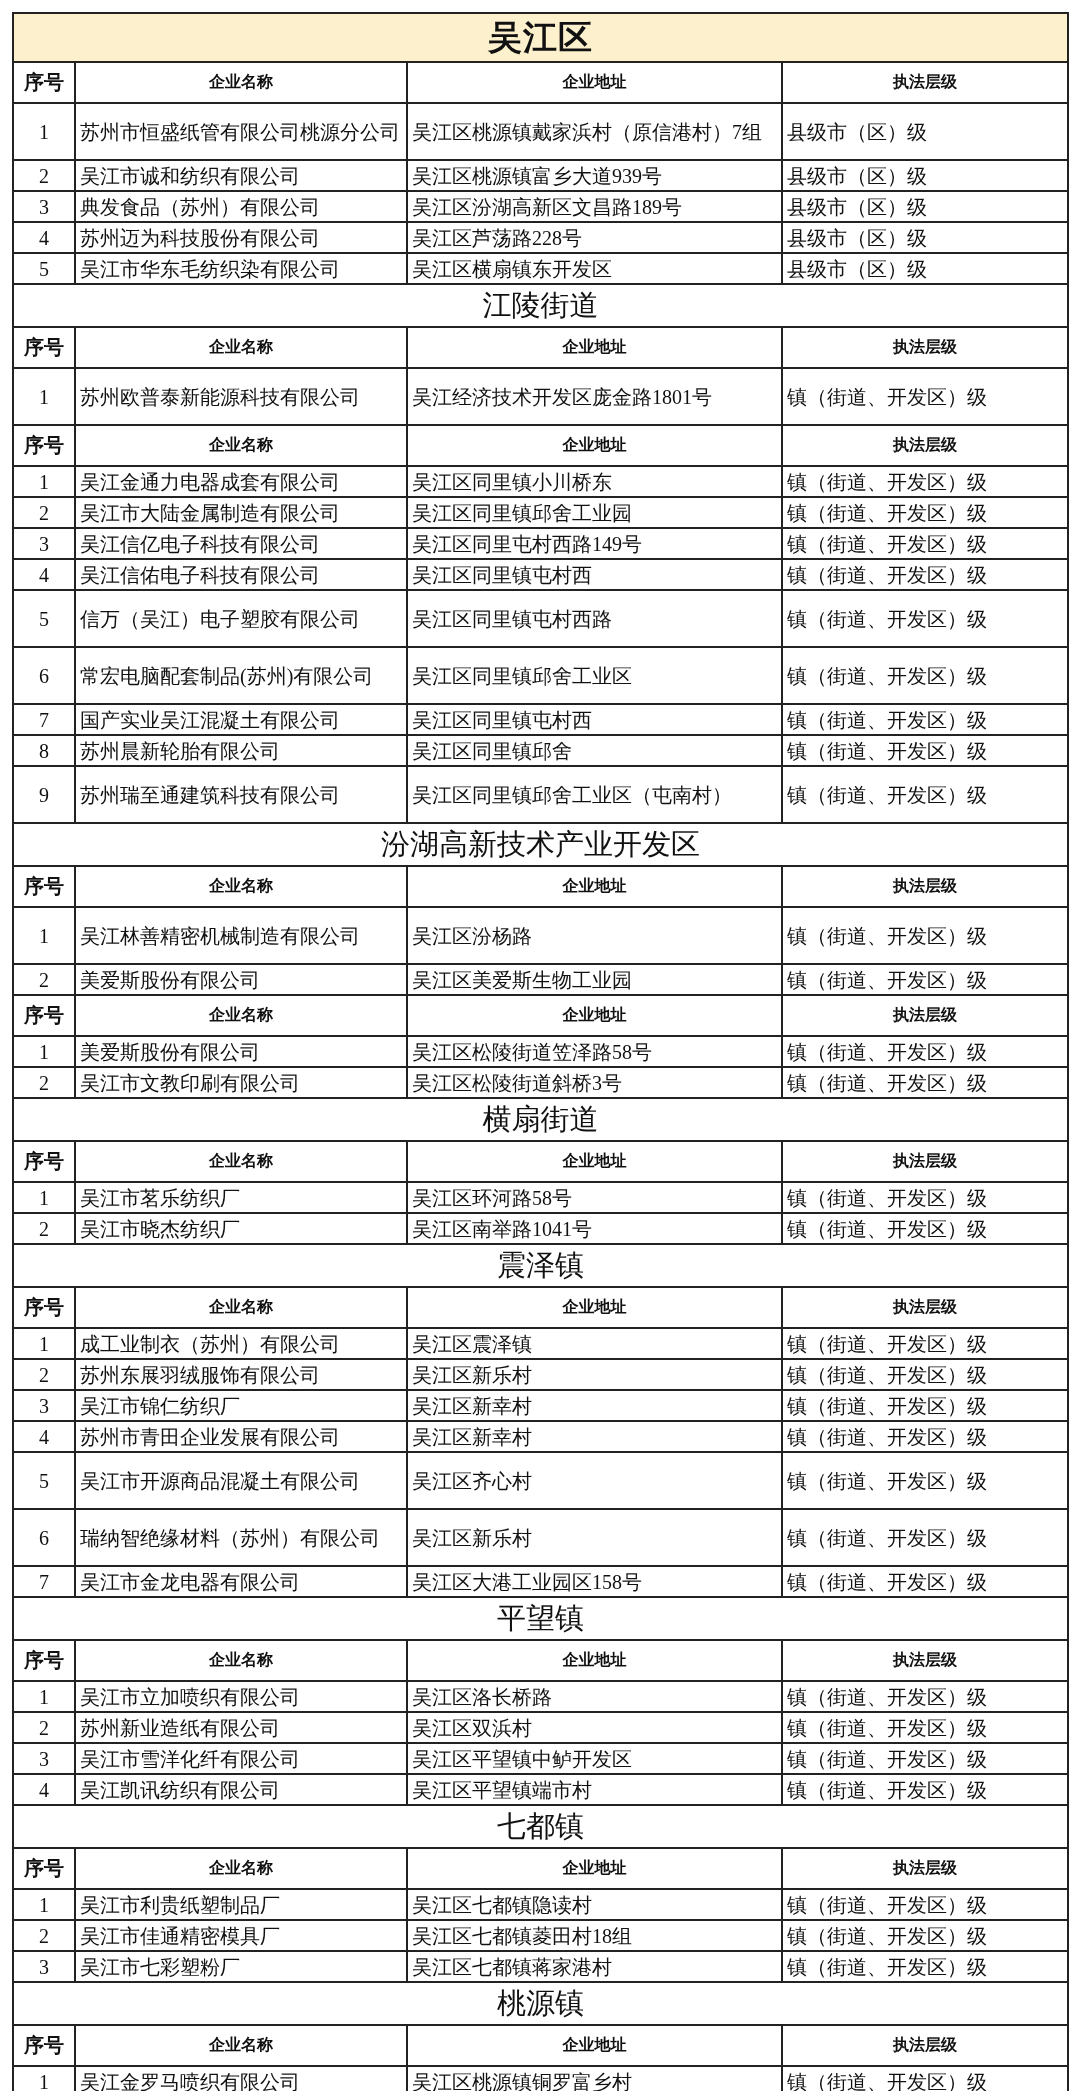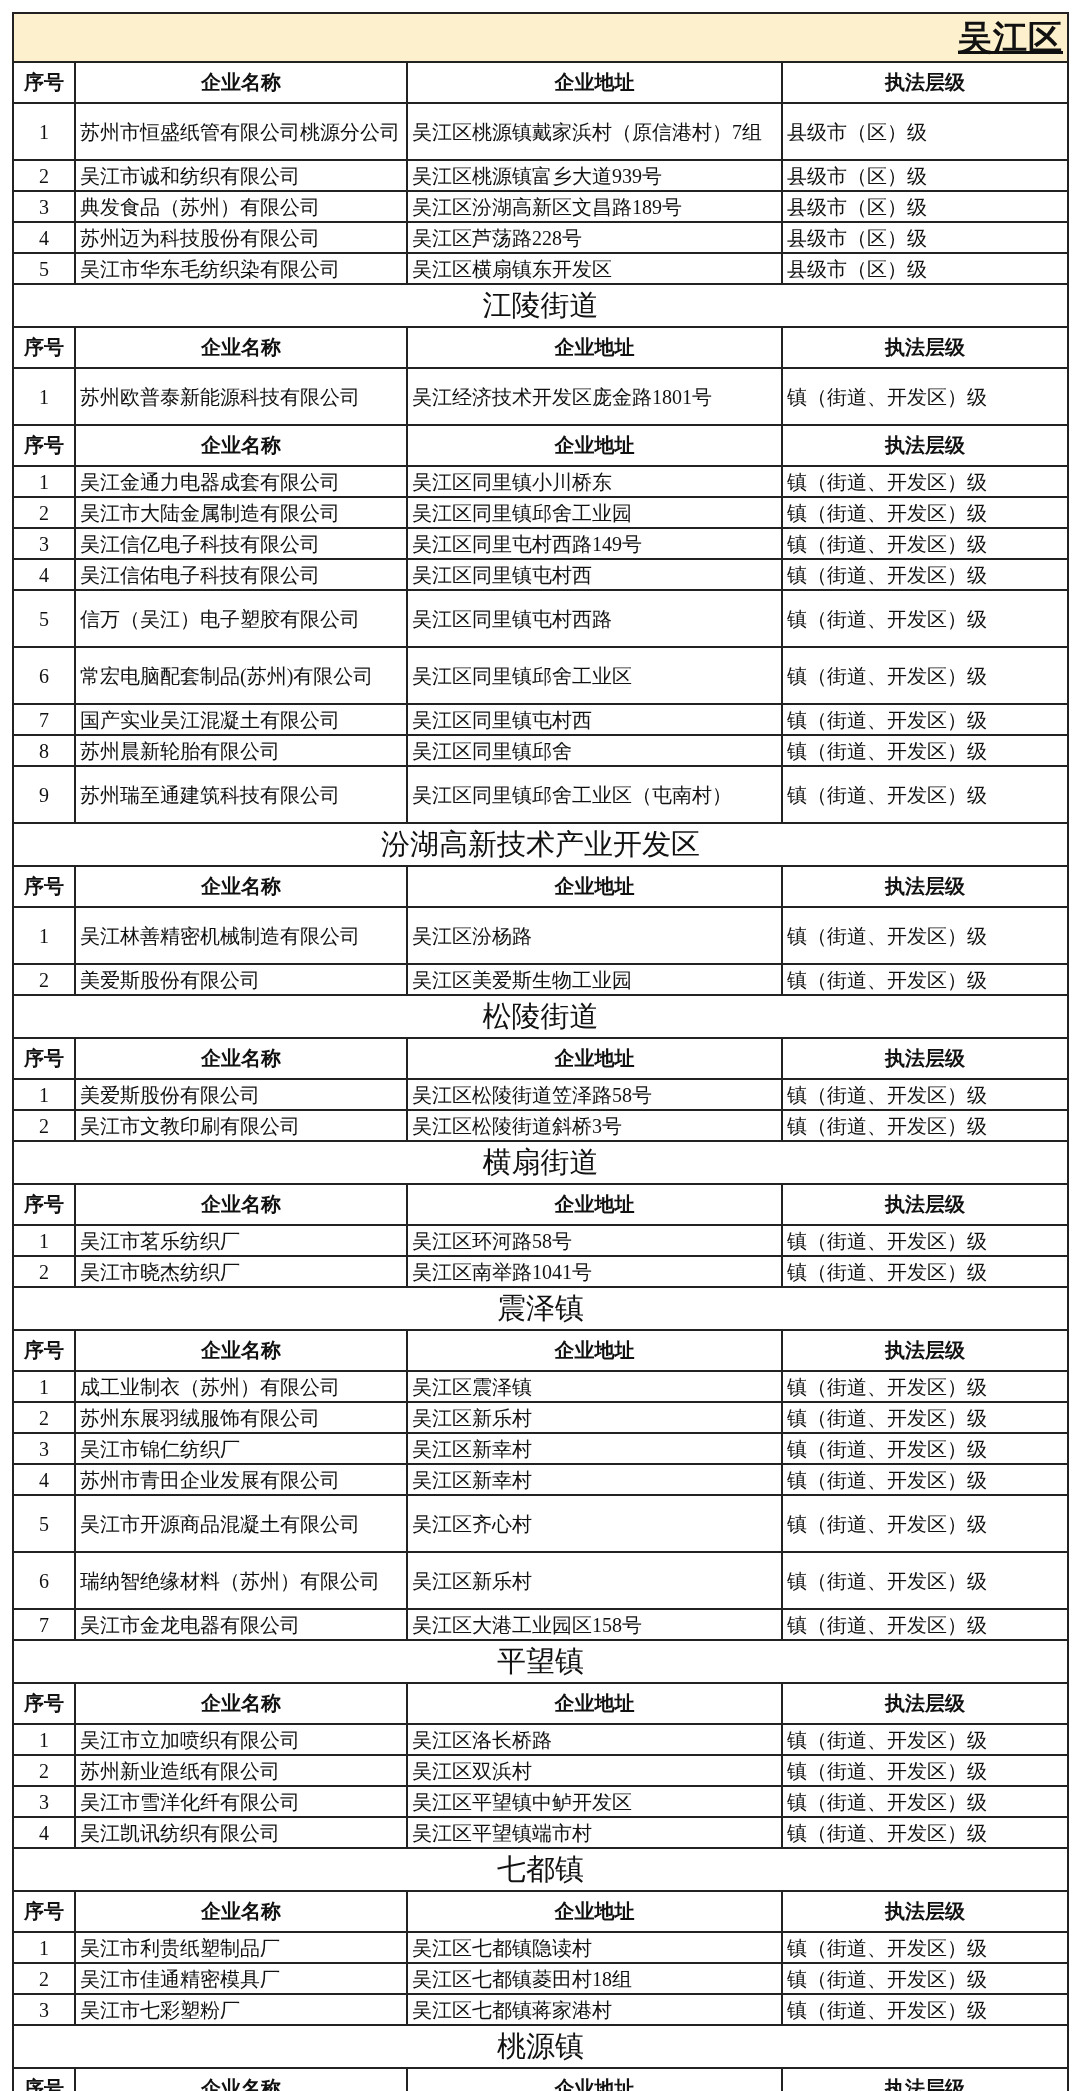--- a/index.html
+++ b/index.html
@@ -2,25 +2,25 @@
 <html><head>
 <meta charset="utf-8">
 <style>
   html, body { margin: 0; padding: 0; background: #ffffff; }
   body { width: 1080px; height: 2091px; position: relative; overflow: hidden;
          font-family: "Liberation Serif", "DejaVu Serif", serif; color: #111; }
   #sheet { position: absolute; left: 12px; top: 12px; width: 1055px; }
   table { border-collapse: collapse; width: 1055px; table-layout: fixed; }
   td, th { border: 2px solid #222; padding: 0 4px; box-sizing: border-box; }
   col.c1 { width: 62px; } col.c2 { width: 332px; } col.c3 { width: 375px; } col.c4 { width: 286px; }
-  .main-title { background: #fdf0cc; height: 49px; text-align: right; font-size: 34px;
-                font-weight: bold; font-family: "DejaVu Sans", sans-serif; letter-spacing: 1px; text-decoration: underline; }
+  .main-title { background: #fdf0cc; height: 49px; text-align: center; font-size: 34px;
+                font-weight: bold; font-family: "DejaVu Sans", sans-serif; letter-spacing: 1px; }
   .section-title { height: 43px; text-align: center; font-size: 29px; font-weight: normal;
                    font-family: "DejaVu Sans", sans-serif; background: #fff; }
-  .hdr th { height: 31px; font-size: 20px; font-weight: bold; text-align: center; }
+  .hdr th { height: 31px; font-size: 16px; font-weight: bold; text-align: center; }
   .hdr th.idx { font-size: 20px; padding: 6px 2px; }
   tr.row td { font-size: 20px; line-height: 22px; height: 31px; }
   tr.row.tall td { height: 57px; }
   td.idx { text-align: center; }
   td.level { text-align: left; }
   td.name, td.addr { text-align: left; }
 </style>
 </head>
 <body>
 
@@ -161,23 +161,20 @@
           <td class="name">吴江林善精密机械制造有限公司</td>
           <td class="addr">吴江区汾杨路</td>
           <td class="level">镇（街道、开发区）级</td>
         </tr>
         <tr class="row">
           <td class="idx">2</td>
           <td class="name">美爱斯股份有限公司</td>
           <td class="addr">吴江区美爱斯生物工业园</td>
           <td class="level">镇（街道、开发区）级</td>
         </tr>
-        <tr>
-          <td colspan="4" class="section-title">松陵街道</td>
-        </tr>
         <tr class="hdr">
           <th class="idx">序号</th>
           <th class="">企业名称</th>
           <th class="">企业地址</th>
           <th class="">执法层级</th>
         </tr>
         <tr class="row">
           <td class="idx">1</td>
           <td class="name">美爱斯股份有限公司</td>
           <td class="addr">吴江区松陵街道笠泽路58号</td>

